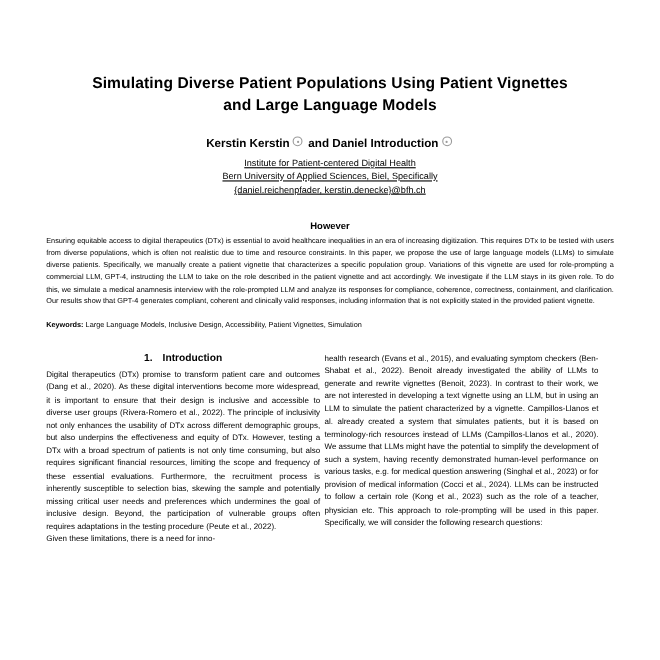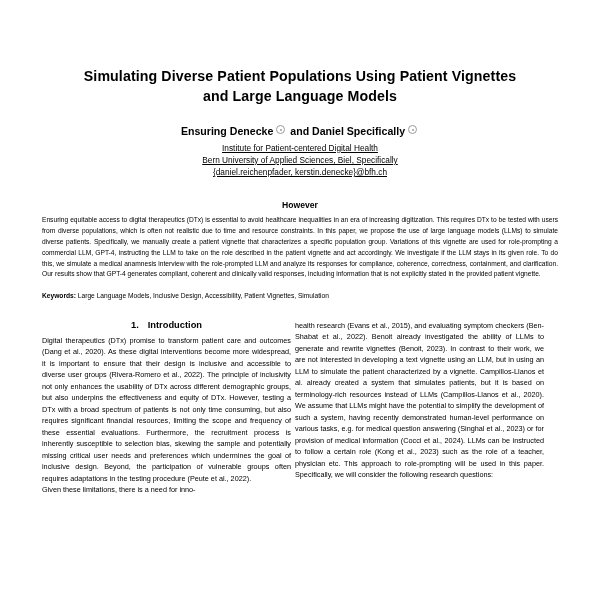--- a/index.html
+++ b/index.html
@@ -134,21 +134,21 @@
 <body>
 
 <div class="page">
 
   <h1 class="title">
     <span>Simulating Diverse Patient Populations Using Patient Vignettes</span>
     <span class="line2">and Large Language Models</span>
   </h1>
 
   <p class="authors">
-    <span>Ensuring Denecke</span><span class="orcid"></span><span> and </span><span>Daniel Specifically</span><span class="orcid"></span>
+    <span>Kerstin Kerstin</span><span class="orcid"></span><span> and </span><span>Daniel Introduction</span><span class="orcid"></span>
   </p>
 
   <p class="affil">
     <span>Institute for Patient-centered Digital Health</span>
     <span>Bern University of Applied Sciences, Biel, Specifically</span>
     <span>{daniel.reichenpfader, kerstin.denecke}@bfh.ch</span>
   </p>
 
   <h2 class="abstract-head">However</h2>
   <p class="abstract-body">Ensuring equitable access to digital therapeutics (DTx) is essential to avoid healthcare inequalities in an era of increasing digitization. This requires DTx to be tested with users from diverse populations, which is often not realistic due to time and resource constraints. In this paper, we propose the use of large language models (LLMs) to simulate diverse patients. Specifically, we manually create a patient vignette that characterizes a specific population group. Variations of this vignette are used for role-prompting a commercial LLM, GPT-4, instructing the LLM to take on the role described in the patient vignette and act accordingly. We investigate if the LLM stays in its given role. To do this, we simulate a medical anamnesis interview with the role-prompted LLM and analyze its responses for compliance, coherence, correctness, containment, and clarification. Our results show that GPT-4 generates compliant, coherent and clinically valid responses, including information that is not explicitly stated in the provided patient vignette.</p>

